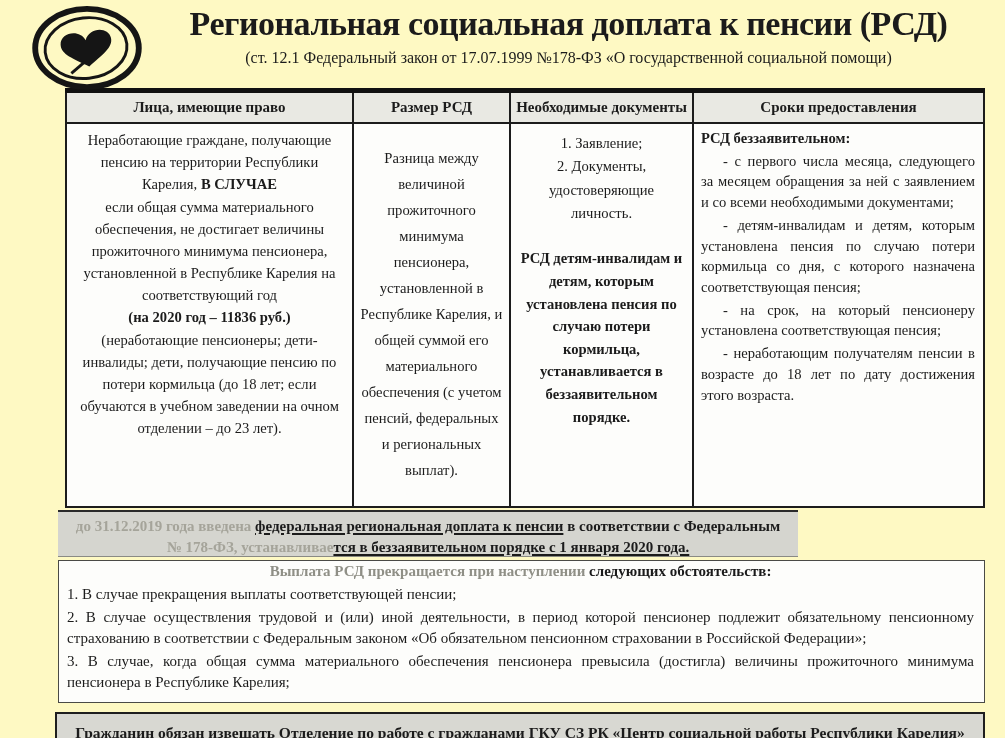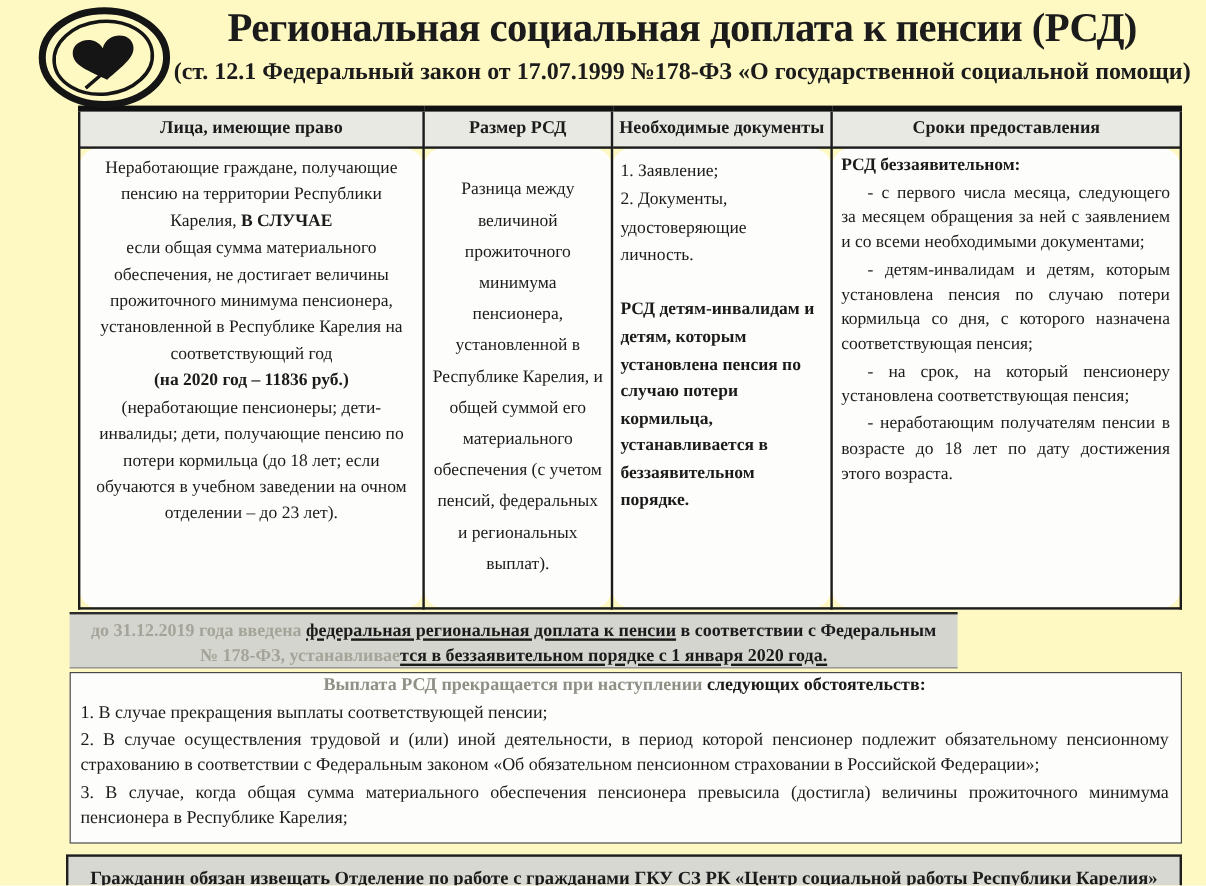--- a/index.html
+++ b/index.html
@@ -4,34 +4,34 @@
 <style>
   * { box-sizing: border-box; margin: 0; padding: 0; }
   body { background: #ffffff; font-family: "Liberation Serif", serif; color: #1b1b1b; }
   .page { position: relative; width: 1005px; height: 738px; background: #fef9c3; overflow: hidden; }
 
   
   .header { display: flex; align-items: flex-start; padding: 5px 10px 0 28px; height: 88px; }
   .logo-wrap { flex: 0 0 120px; height: 86px; }
   .title-block { flex: 1 1 auto; text-align: center; margin-left: -6px; }
   .doc-title { font-size: 34px; font-weight: bold; letter-spacing: -0.5px; line-height: 1.1; white-space: nowrap; }
-  .doc-subtitle { font-size: 20px; font-weight: bold; margin-top: 7px; }
+  .doc-subtitle { font-size: 16px; font-weight: normal; margin-top: 7px; }
 
   
   table.main { border-collapse: collapse; table-layout: fixed; width: 918px; margin-left: 65px; }
   table.main th, table.main td { border: 2px solid #1c1c1c; }
   table.main tr.head th {
     border-top: 5px solid #111;
     background: #e9e9e3;
     font-size: 15px; font-weight: bold; padding: 6px 2px; text-align: center;
   }
-  table.main td { vertical-align: top; font-size: 14.6px; background: #fdfdfb; border-radius: 17px; }
+  table.main td { vertical-align: top; font-size: 14.6px; background: #fdfdfb; }
   td.c-elig { text-align: center; padding: 5px 10px; line-height: 1.52; }
   td.c-amount { text-align: center; padding: 22px 6px; line-height: 1.78; }
-  td.c-docs { text-align: left; padding: 8px 6px; line-height: 1.6; }
+  td.c-docs { text-align: center; padding: 8px 6px; line-height: 1.6; }
   td.c-terms { padding: 3px 8px 3px 7px; line-height: 1.42; }
   td.c-terms p { text-align: justify; margin: 1px 0 2px 0; }
   td.c-terms p.indent { text-indent: 22px; }
   .bold { font-weight: bold; }
   .docs-note { margin-top: 22px; font-weight: bold; line-height: 1.55; }
 
   
   .notice-band {
     width: 740px; margin: 2px 0 0 58px; height: 47px;
     background: #d5d5cf; border-top: 2px solid #2a2a2a; border-bottom: 1px solid #8a8a84;

